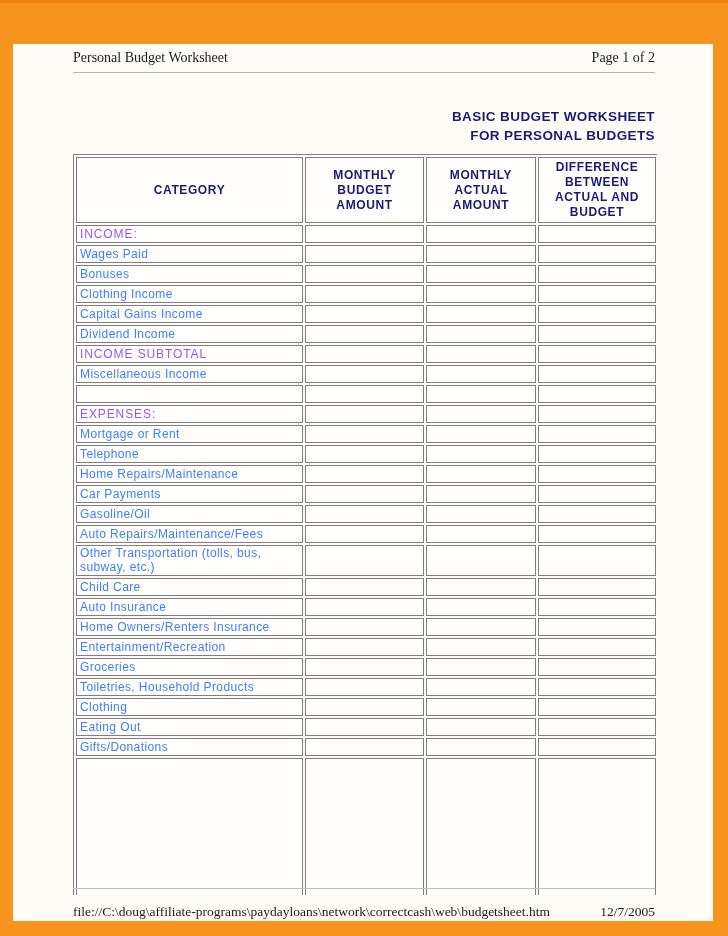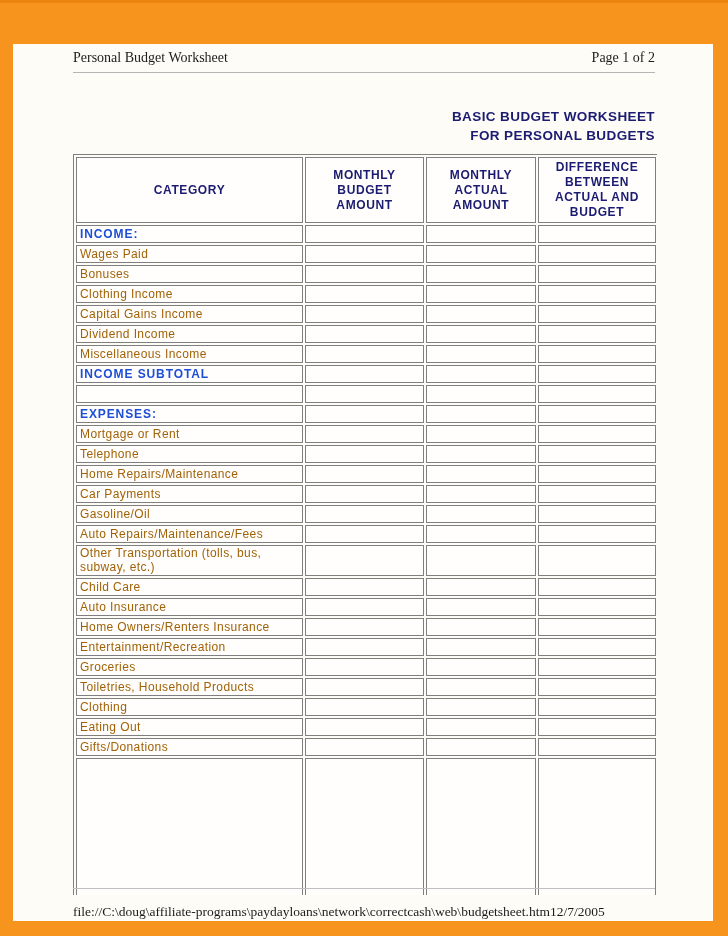--- a/index.html
+++ b/index.html
@@ -66,38 +66,38 @@
     font-size: 12px;
     font-weight: bold;
     letter-spacing: 0.6px;
     line-height: 1.25;
     padding: 2px 4px;
   }
   table.budget td { height: 18px; }
   td.cat {
     padding: 0 3px;
     font-size: 12px;
-    color: #a16207;
+    color: #3b82f6;
     letter-spacing: 0.4px;
     vertical-align: middle;
     line-height: 1.2;
   }
   td.cat.hdr {
-    color: #1d4ed8;
-    font-weight: bold;
+    color: #8b5cf6;
+    font-weight: normal;
     letter-spacing: 0.9px;
   }
   tr.tall td { height: 20px; }
   tr.filler td { height: 170px; vertical-align: top; }
   
   .print-footer {
     position: absolute; bottom: 1px; left: 60px; right: 58px;
     border-top: 1px solid #c0c0c0;
     padding-top: 15px;
-    display: flex; align-items: flex-end;
+    display: flex; justify-content: space-between; align-items: flex-end;
     font-family: "Liberation Serif", serif;
     font-size: 13.5px; color: #1c1c1c;
     white-space: nowrap;
   }
 </style>
 </head>
 <body>
 
 <div class="frame-top"></div>
 
@@ -160,27 +160,27 @@
             <td></td>
             <td></td>
           </tr>
           <tr>
             <td class="cat">Dividend Income</td>
             <td></td>
             <td></td>
             <td></td>
           </tr>
           <tr>
+            <td class="cat hdr">INCOME SUBTOTAL</td>
+            <td></td>
+            <td></td>
+            <td></td>
+          </tr>
+          <tr>
             <td class="cat">Miscellaneous Income</td>
-            <td></td>
-            <td></td>
-            <td></td>
-          </tr>
-          <tr>
-            <td class="cat hdr">INCOME SUBTOTAL</td>
             <td></td>
             <td></td>
             <td></td>
           </tr>
           <tr>
             <td class="cat"></td>
             <td></td>
             <td></td>
             <td></td>
           </tr>

